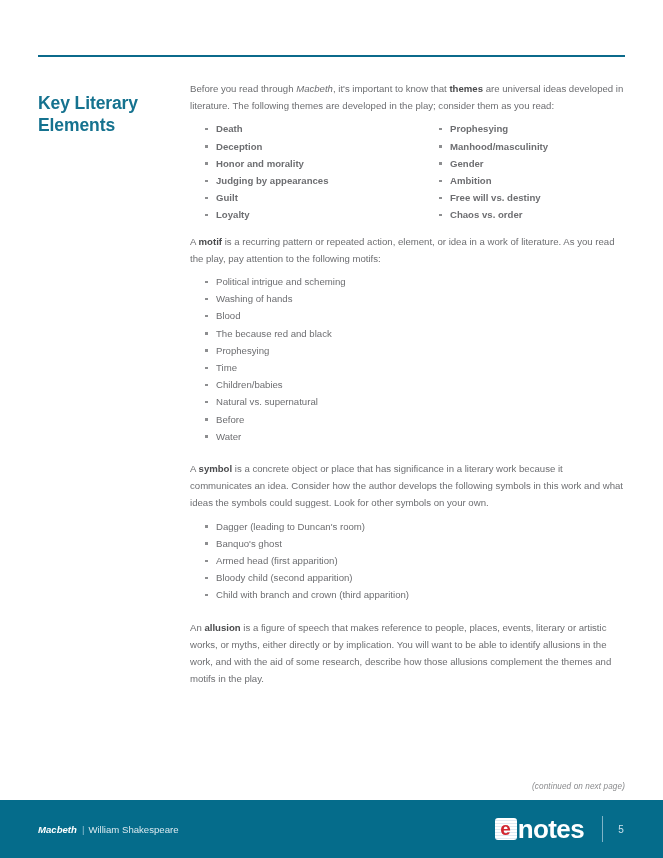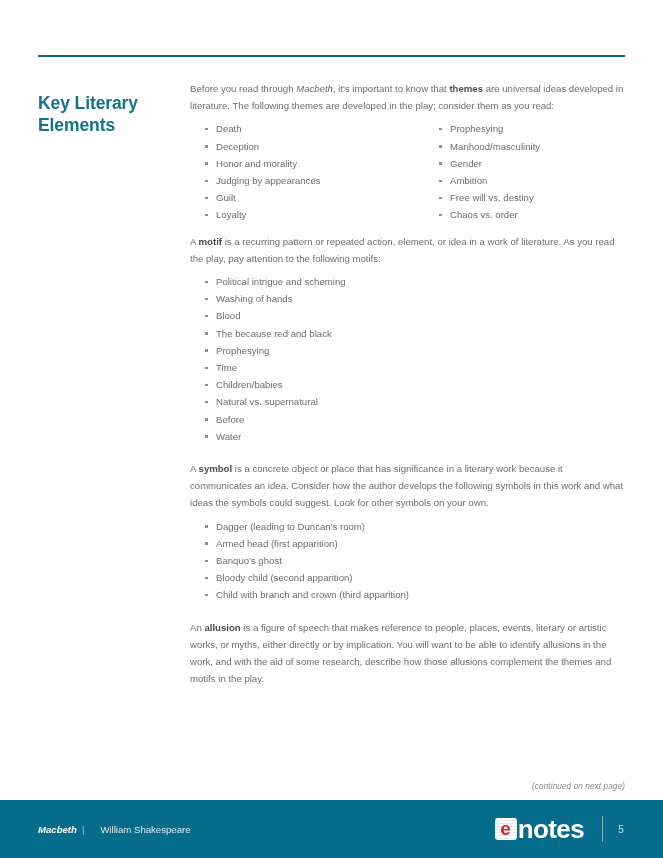--- a/index.html
+++ b/index.html
@@ -83,20 +83,21 @@
     top: 7.5px;
     width: 2.5px;
     height: 2.5px;
     background: #8d8e90;
   }
 
   
   .two-col {
     display: flex;
     margin: 0 0 9px 0;
+    font-weight: bold;
   }
   .two-col ul.bullets { margin-bottom: 0; }
   .two-col .col-a { width: 234px; }
   .two-col .col-b { width: 200px; }
 
   .spacer-6 { height: 6px; }
 
   
   .continued {
     position: absolute;
@@ -136,21 +137,21 @@
   .footer-title .work {
     font-weight: bold;
     font-style: italic;
     color: #ffffff;
     margin-right: 2px;
   }
   .footer-title .sep {
     color: #8fc0d2;
     margin: 0 4px 0 3px;
   }
-  .footer-title .author { color: #dbe9ef; margin-left: 12px; }
+  .footer-title .author { color: #dbe9ef; }
 
   .brand {
     position: absolute;
     right: 38px;
     top: 50%;
     transform: translateY(-50%);
     display: flex;
     align-items: center;
   }
   .logo {
@@ -248,22 +249,22 @@
       <li>Before</li>
       <li>Water</li>
     </ul>
 
     <div class="spacer-6"></div>
 
     <p class="body"><span>A </span><b>symbol</b><span> is a concrete object or place that has significance in a literary work because it communicates an idea. Consider how the author develops the following symbols in this work and what ideas the symbols could suggest. Look for other symbols on your own.</span></p>
 
     <ul class="bullets">
       <li>Dagger (leading to Duncan's room)</li>
+      <li>Banquo's ghost</li>
       <li>Armed head (first apparition)</li>
-      <li>Banquo's ghost</li>
       <li>Bloody child (second apparition)</li>
       <li>Child with branch and crown (third apparition)</li>
     </ul>
 
     <div class="spacer-6"></div>
 
     <p class="body"><span>An </span><b>allusion</b><span> is a figure of speech that makes reference to people, places, events, literary or artistic works, or myths, either directly or by implication. You will want to be able to identify allusions in the work, and with the aid of some research, describe how those allusions complement the themes and motifs in the play.</span></p>
 
   </div>
 

